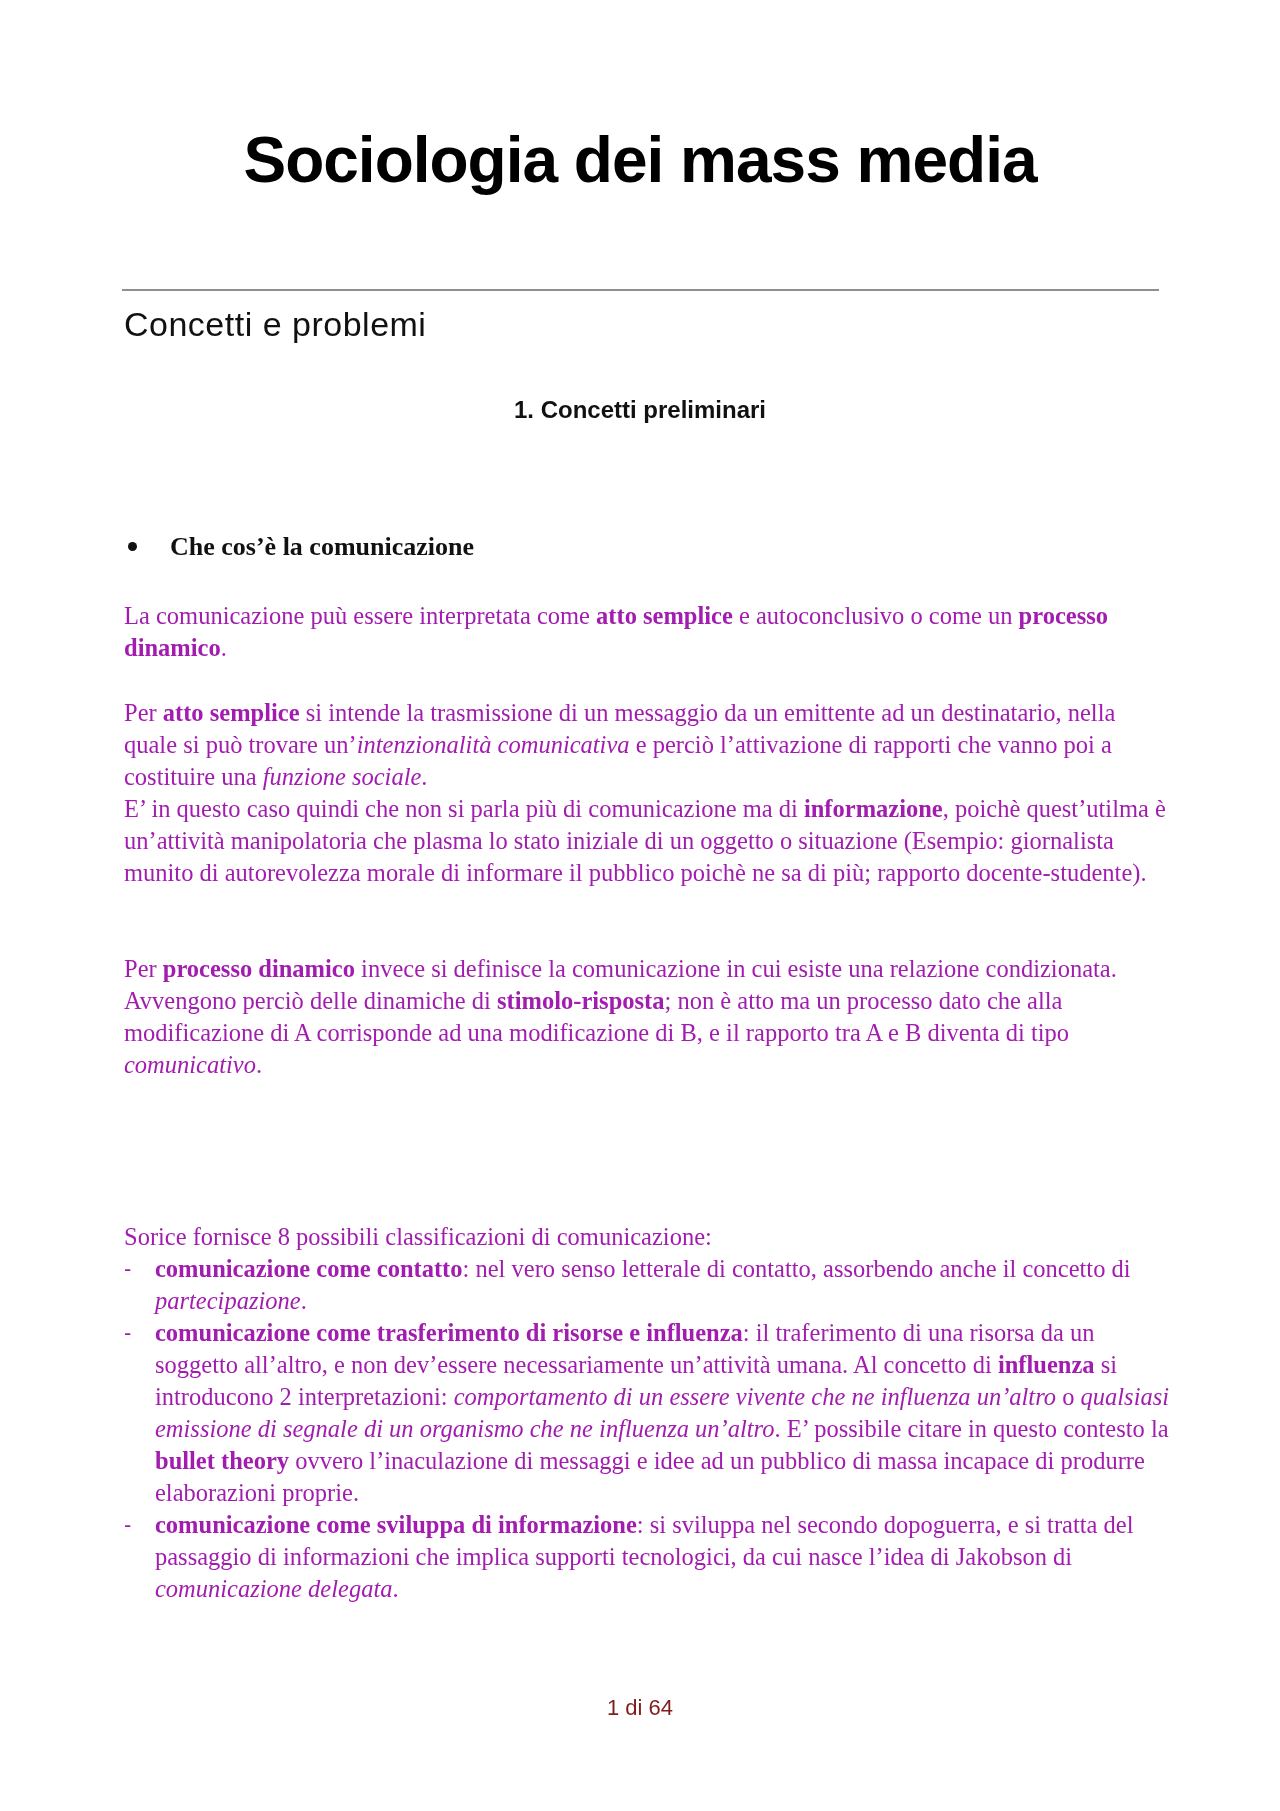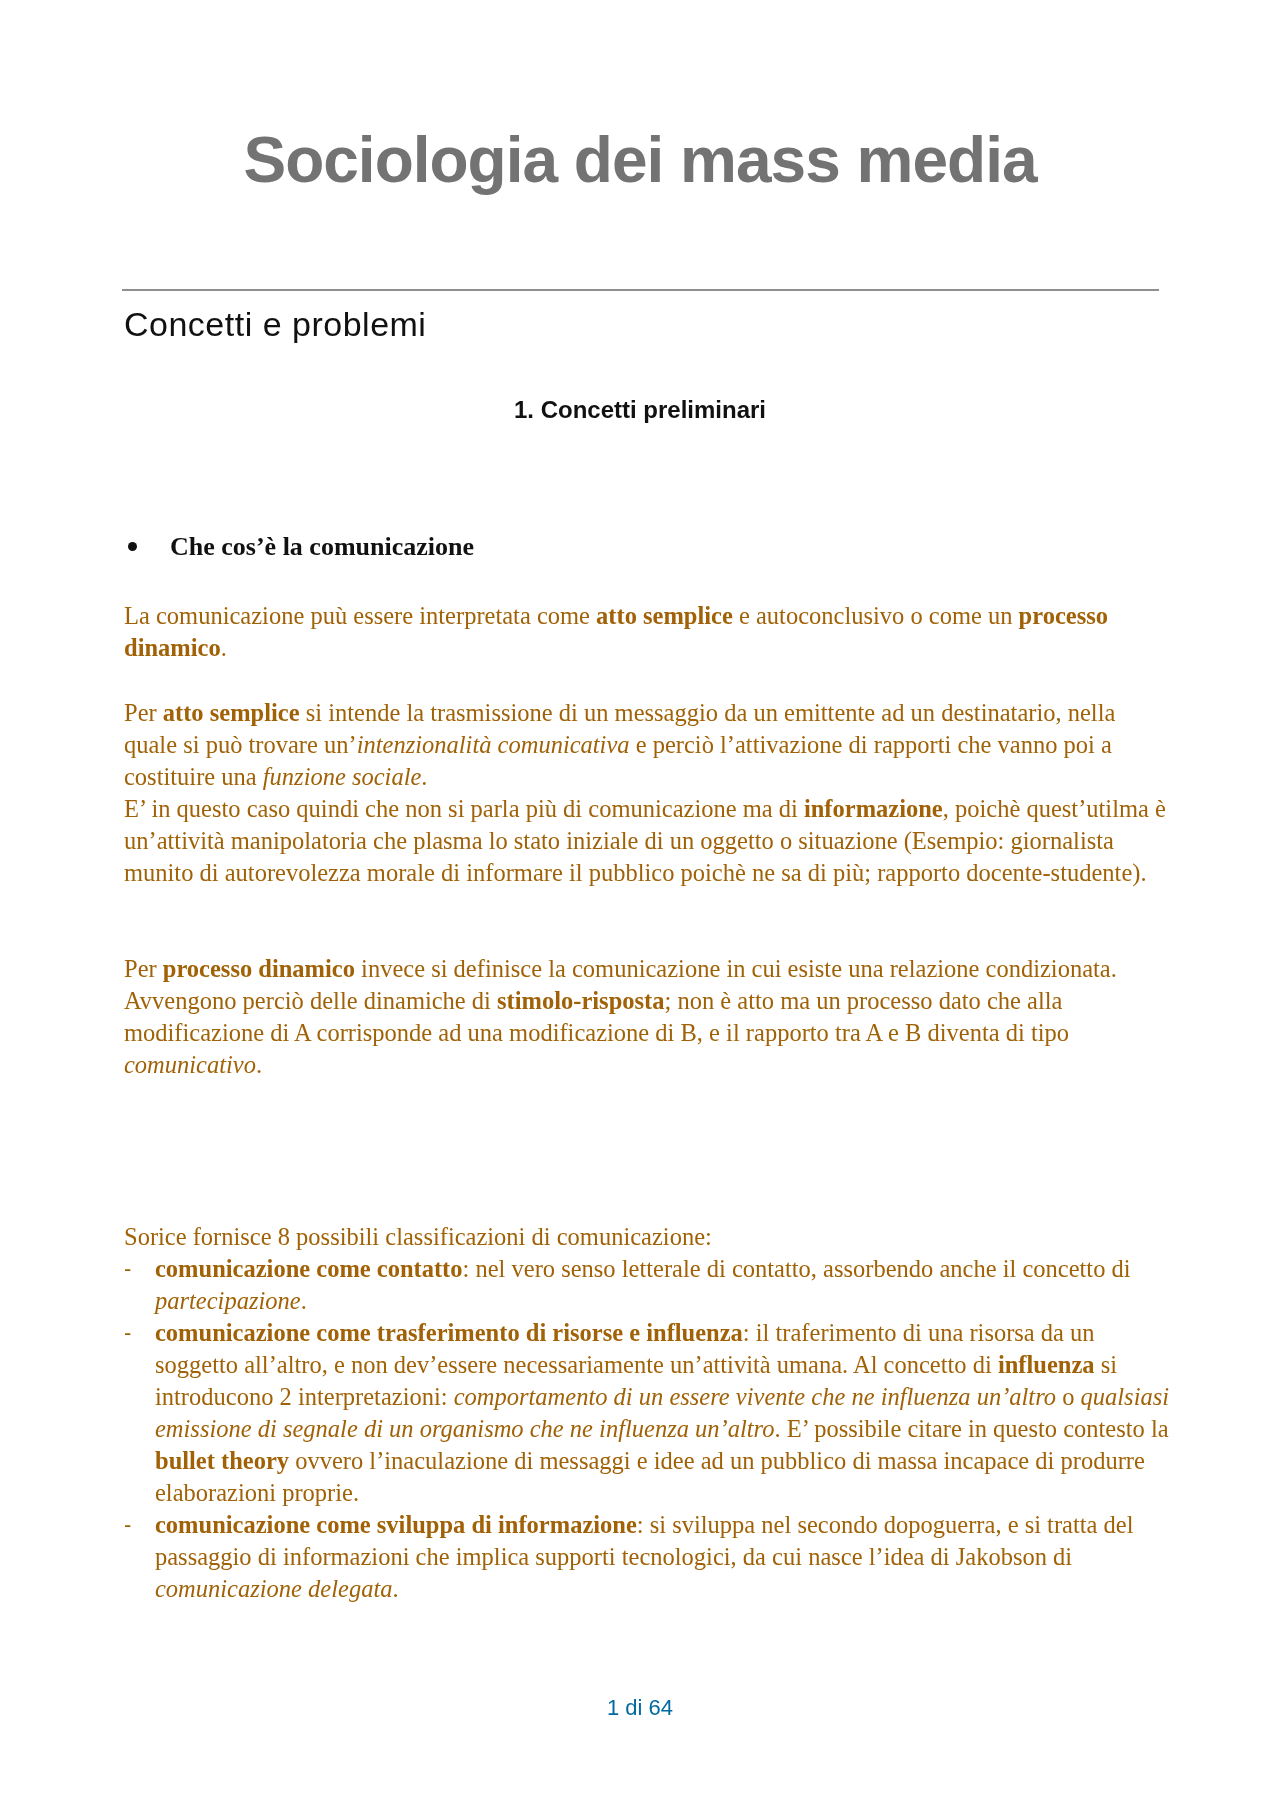--- a/index.html
+++ b/index.html
@@ -5,21 +5,21 @@
     * { box-sizing: border-box; margin: 0; padding: 0; }
     html, body { width: 1280px; height: 1811px; background: #ffffff; }
     body { position: relative; overflow: hidden; color: #111111; }
     .page { position: absolute; left: 0; top: 0; width: 1280px; height: 1811px; }
 
     .doc-title {
       position: absolute; left: 0; top: 128px; width: 1280px;
       text-align: center;
       font-family: "Liberation Sans", sans-serif;
       font-weight: bold; font-size: 64px; letter-spacing: -1px;
-      color: #737373; line-height: 1;
+      color: #000000; line-height: 1;
     }
     .rule {
       position: absolute; left: 122px; top: 289px; width: 1037px; height: 2px;
       background: #8f8f8f;
     }
     .subtitle {
       position: absolute; left: 124px; top: 304px;
       font-family: "Liberation Sans", sans-serif;
       font-weight: normal; font-size: 34px; color: #111;
       letter-spacing: 0.5px; line-height: 1.2;
@@ -36,21 +36,21 @@
       font-weight: bold; font-size: 26px; line-height: 1.2;
       display: flex; align-items: center; gap: 13px;
     }
     .bullet-dot {
       display: inline-block; width: 9px; height: 9px; border-radius: 50%;
       background: #111; margin-right: 20px; margin-left: 4px;
     }
 
     .body-text {
       font-family: "Liberation Serif", serif;
-      font-size: 24.5px; line-height: 32px; color: #a16207;
+      font-size: 24.5px; line-height: 32px; color: #a21caf;
     }
     .para { position: absolute; left: 124px; width: 1050px; }
     .p1 { top: 600px; }
     .p2 { top: 697px; }
     .p3 { top: 953px; }
     .p4 { top: 1221px; }
 
     .list {
       position: absolute; left: 124px; top: 1253px; width: 1050px;
       list-style: none;
@@ -58,21 +58,21 @@
     .list li { position: relative; padding-left: 31px; }
     .list li .dash {
       position: absolute; left: 0; top: 0;
       font-family: "Liberation Sans", sans-serif; font-size: 22px;
     }
     b { font-weight: bold; }
     i { font-style: italic; }
 
     .page-number {
       position: absolute; left: 0; top: 1695px; width: 1280px; text-align: center;
-      font-family: "Liberation Sans", sans-serif; font-size: 22px; color: #0369a1;
+      font-family: "Liberation Sans", sans-serif; font-size: 22px; color: #7f1d1d;
     }
   </style>
 </head>
 <body>
 
 <div class="page">
 
   <h1 class="doc-title">Sociologia dei mass media</h1>
 
   <div class="rule"></div>

